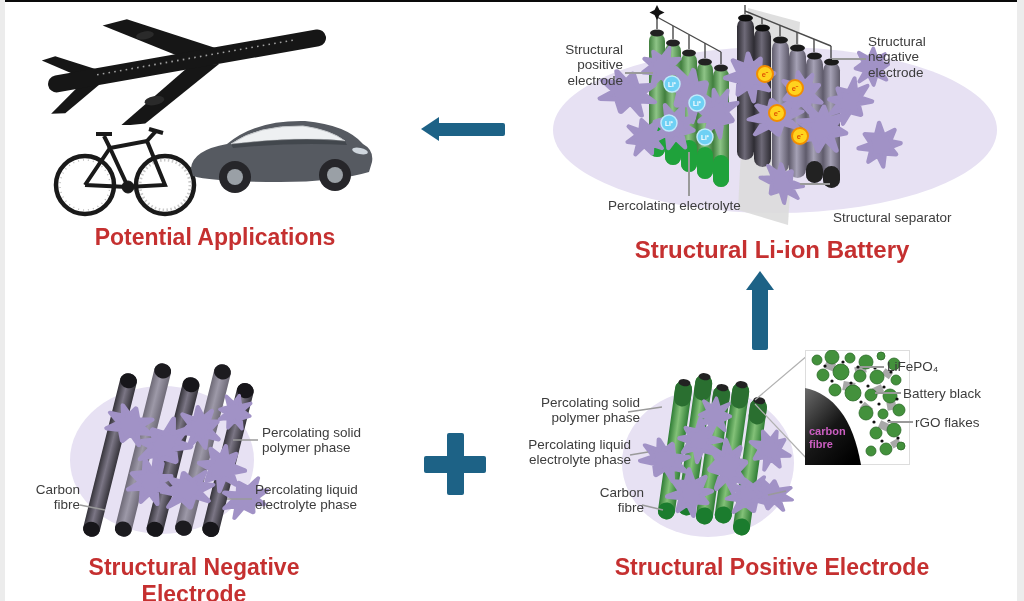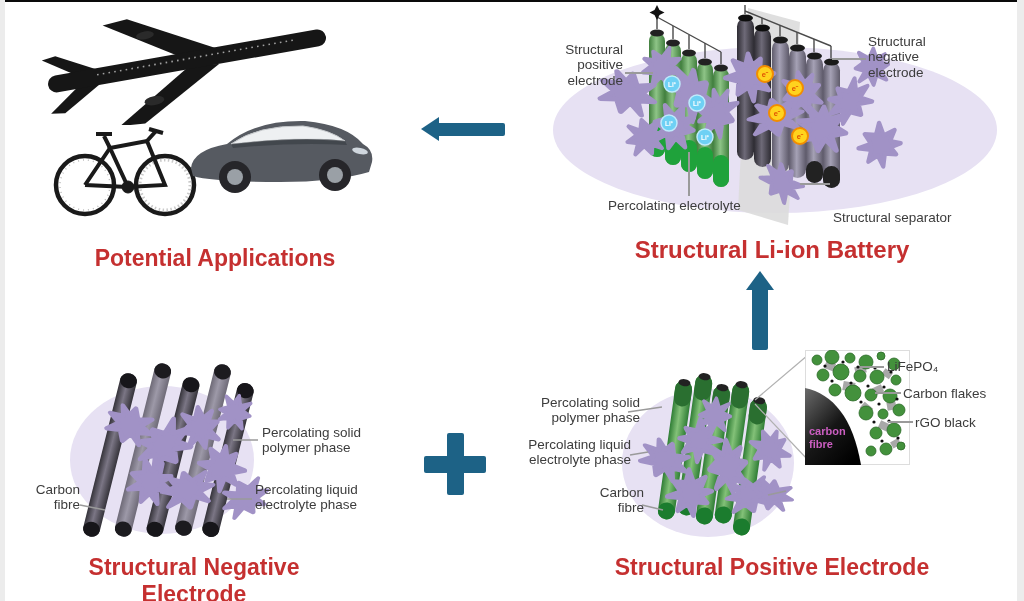--- a/index.html
+++ b/index.html
@@ -63,21 +63,21 @@
     <path d="M6,76 Q8,58 42,52 Q70,28 120,29 Q162,33 178,52 Q189,58 187,70 L184,80 Q150,90 95,90 Q28,90 8,84 Z" fill="#565a61"></path>
     <path d="M46,52 Q73,33 118,34 Q146,38 160,49 Q115,44 46,52 Z" fill="#eef0f2" stroke="#c6c9cc" stroke-width="1"></path>
     <path d="M46,52 Q115,44 160,49 L162,53 Q110,50 48,56 Z" fill="#3b3e44" opacity="0.7"></path>
     <ellipse cx="175" cy="59" rx="8" ry="3" fill="#cfd6dd" transform="rotate(12 175 59)"></ellipse>
     <circle cx="50" cy="85" r="16" fill="#26262a"></circle>
     <circle cx="50" cy="85" r="8" fill="#9aa0a6"></circle>
     <circle cx="150" cy="83" r="16" fill="#26262a"></circle>
     <circle cx="150" cy="83" r="8" fill="#9aa0a6"></circle>
   </svg>
 
-  <div class="ttl" style="left:60px;top:245px;width:310px;">Potential Applications</div>
+  <div class="ttl" style="left:60px;top:224px;width:310px;">Potential Applications</div>
 
   <div class="arrowhead-left" style="left:421px;top:117px;"></div>
   <div class="op" style="left:437px;top:123px;width:68px;height:13px;"></div>
 
   <svg class="abs" style="left:550px;top:5px;" width="460" height="228" viewBox="0 0 460 228">
     <defs>
       <linearGradient id="gGreen" x1="0" y1="0" x2="1" y2="0">
         <stop offset="0" stop-color="#417f3e"></stop>
           <stop offset="0.45" stop-color="#8ec487"></stop>
           <stop offset="1" stop-color="#417f3e"></stop>
@@ -414,24 +414,24 @@
         <circle cx="84" cy="71" r="1.6"></circle>
         <circle cx="77" cy="91" r="1.6"></circle>
       <circle cx="93" cy="88" r="1.6"></circle>
     </g>
   </svg>
   <div class="insetlbl" style="left:809px;top:425px;width:50px;">carbon fibre</div>
 
   <div class="lbl" style="left:887px;top:359px;width:90px;">LiFePO₄</div>
   <div class="leader" style="left:860px;top:366px;width:24px;"></div>
 
-  <div class="lbl" style="left:903px;top:386px;width:100px;">Carbon flakes</div>
+  <div class="lbl" style="left:903px;top:386px;width:100px;">Battery black</div>
   <div class="leader" style="left:875px;top:392px;width:26px;"></div>
 
-  <div class="lbl" style="left:915px;top:415px;width:90px;">rGO black</div>
+  <div class="lbl" style="left:915px;top:415px;width:90px;">rGO flakes</div>
   <div class="leader" style="left:888px;top:421px;width:25px;"></div>
 
   <div class="lbl r" style="left:516px;top:395px;width:124px;">Percolating solid polymer phase</div>
   <div class="lbl r" style="left:501px;top:437px;width:130px;">Percolating liquid electrolyte phase</div>
   <div class="lbl r" style="left:588px;top:485px;width:56px;">Carbon fibre</div>
 
   <div class="ttl" style="left:562px;top:554px;width:420px;">Structural Positive Electrode</div>
 </div>
 
 </body></html>

